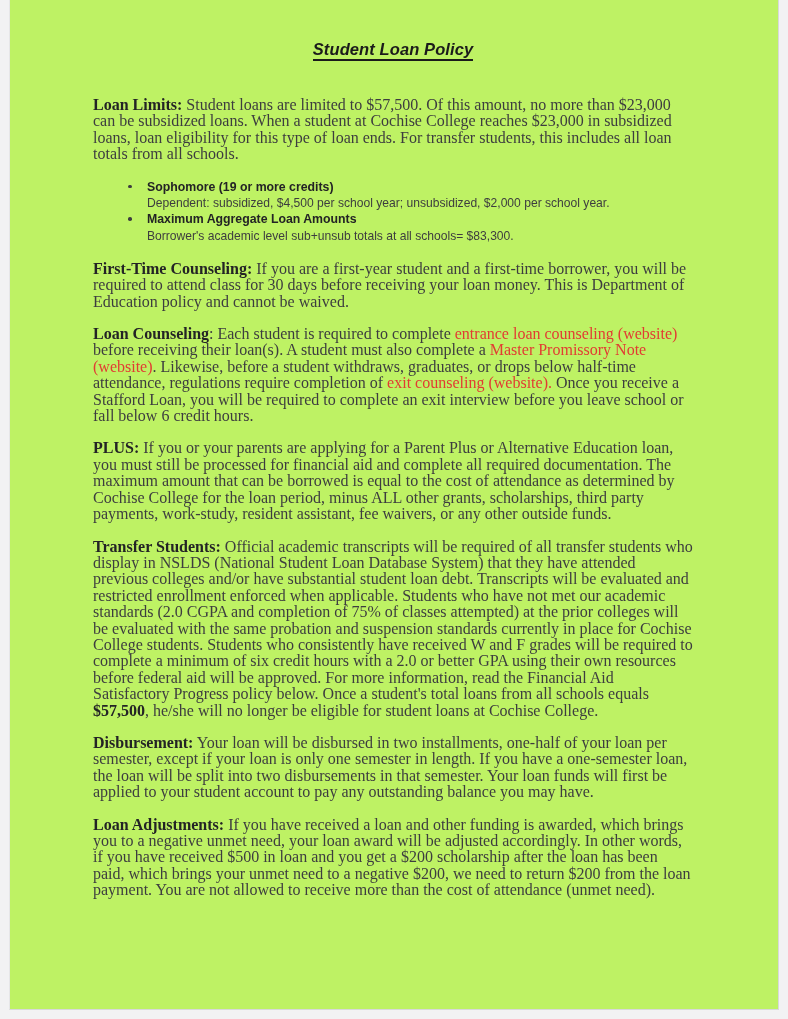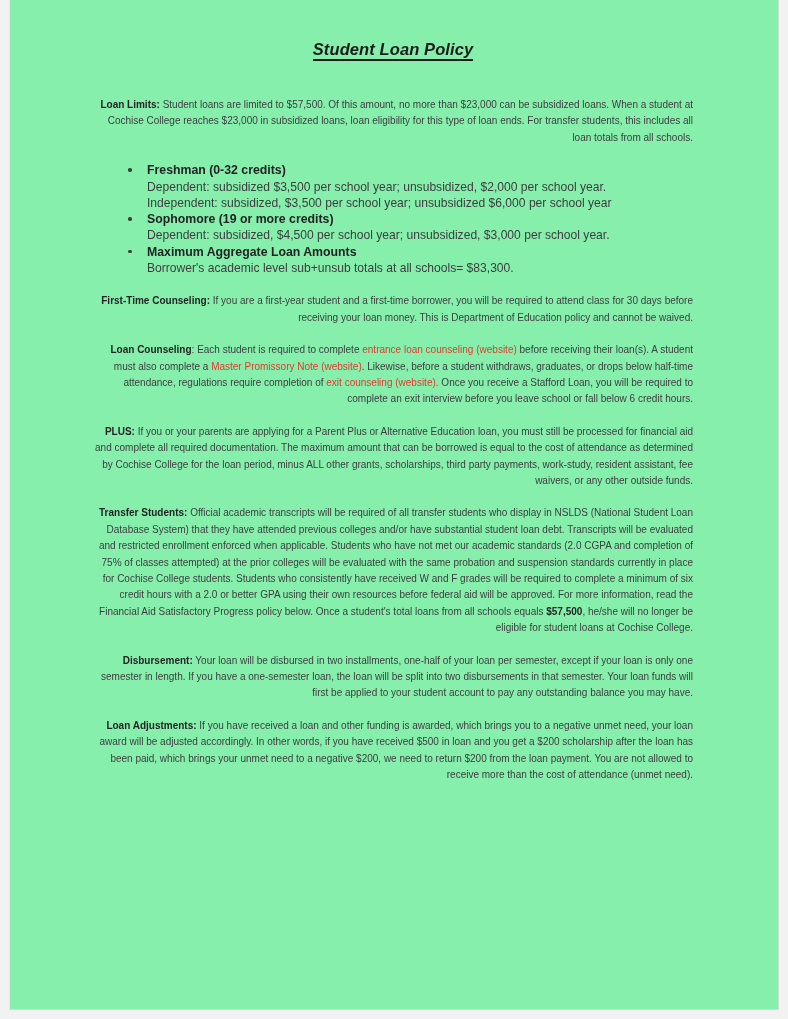--- a/index.html
+++ b/index.html
@@ -19,21 +19,21 @@
     height: 1019px;
     background: #f2f2f3;
     overflow: hidden;
   }
   .page {
     position: absolute;
     left: 9px;
     top: 0px;
     width: 770px;
     height: 1010px;
-    background: #86efac;
+    background: #bef264;
     border-right: 1px solid #d8d8da;
     border-bottom: 1px solid #d8d8da;
     border-left: 1px solid #e6e6e8;
     box-sizing: border-box;
   }
   .content {
     position: absolute;
     left: 83px;
     top: 40px;
     width: 600px;
@@ -48,24 +48,25 @@
     margin: 0 0 38px 0;
     padding: 0;
   }
   .doc-title span.ul {
     border-bottom: 2px solid #1b1b1b;
     padding-bottom: 1px;
   }
   p.para {
     margin: 0 0 16px 0;
     padding: 0;
-    font-size: 10px;
+    font-size: 16px;
     line-height: 16.4px;
     color: #3d3d3f;
-    text-align: right;
+    text-align: left;
+    font-family: Liberation Serif, serif;
   }
   .lead {
     font-weight: bold;
     color: #232325;
   }
   .link {
     color: #e23b32;
   }
   .strong {
     font-weight: bold;
@@ -119,28 +120,22 @@
     <div class="content">
 
       <h1 class="doc-title"><span class="ul">Student Loan Policy</span></h1>
 
       <p class="para"><span class="lead">Loan Limits:</span><span> Student loans are limited to $57,500. Of this amount, no more than $23,000 can be subsidized loans. When a student at Cochise College reaches $23,000 in subsidized loans, loan eligibility for this type of loan ends. For transfer students, this includes all loan totals from all schools.</span></p>
 
 
       <ul class="bullets">
         <li>
           <span class="dot"></span>
-          <span class="b-title">Freshman (0-32 credits)</span>
-          <span class="b-line">Dependent: subsidized $3,500 per school year; unsubsidized, $2,000 per school year.</span>
-          <span class="b-line">Independent: subsidized, $3,500 per school year; unsubsidized $6,000 per school year</span>
-        </li>
-        <li>
-          <span class="dot"></span>
           <span class="b-title">Sophomore (19 or more credits)</span>
-          <span class="b-line">Dependent: subsidized, $4,500 per school year; unsubsidized, $3,000 per school year.</span>
+          <span class="b-line">Dependent: subsidized, $4,500 per school year; unsubsidized, $2,000 per school year.</span>
         </li>
         <li>
           <span class="dot"></span>
           <span class="b-title">Maximum Aggregate Loan Amounts</span>
           <span class="b-line">Borrower's academic level sub+unsub totals at all schools= $83,300.</span>
         </li>
       </ul>
 
       <p class="para"><span class="lead">First-Time Counseling:</span><span> If you are a first-year student and a first-time borrower, you will be required to attend class for 30 days before receiving your loan money. This is Department of Education policy and cannot be waived.</span></p>
 

